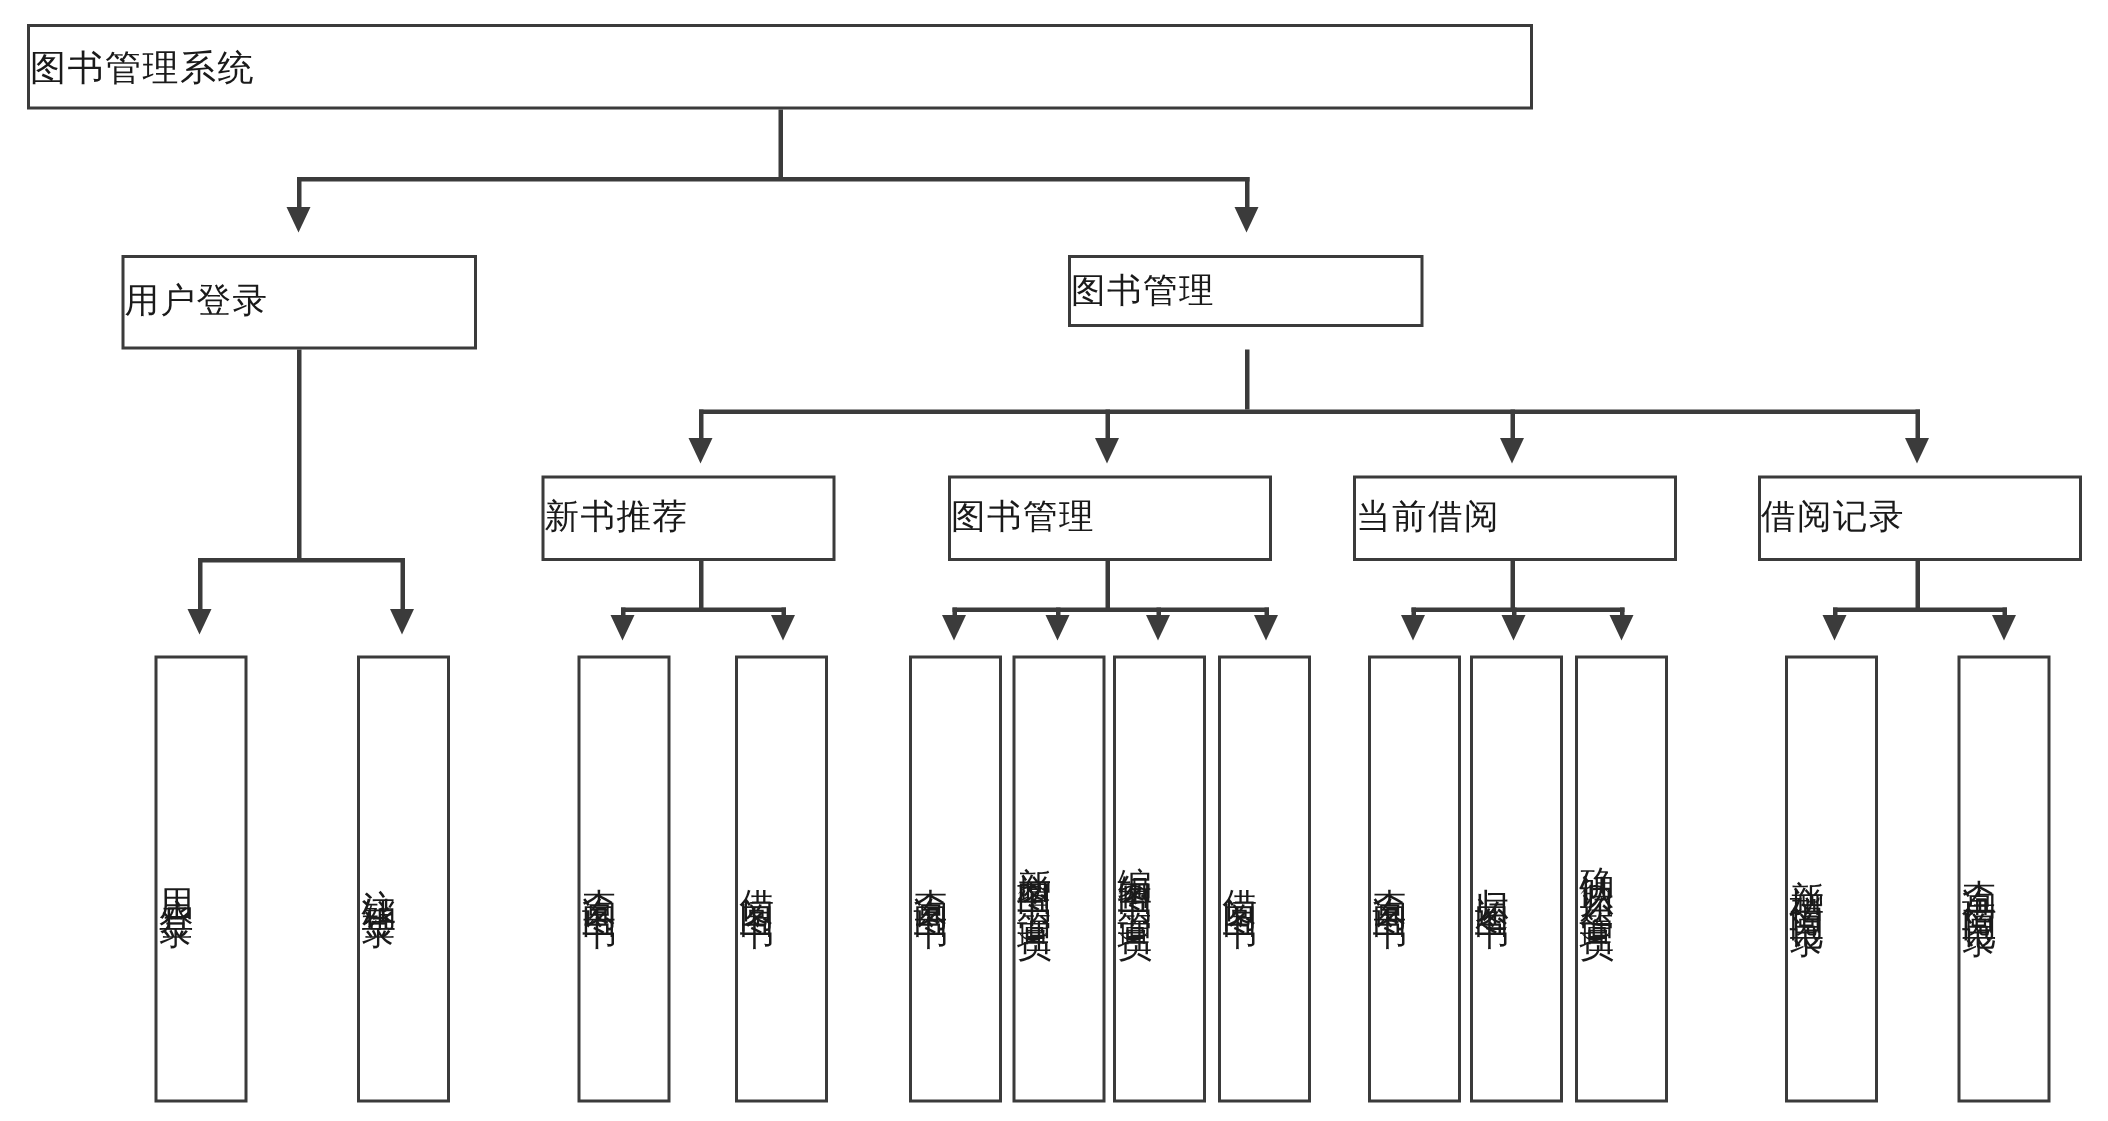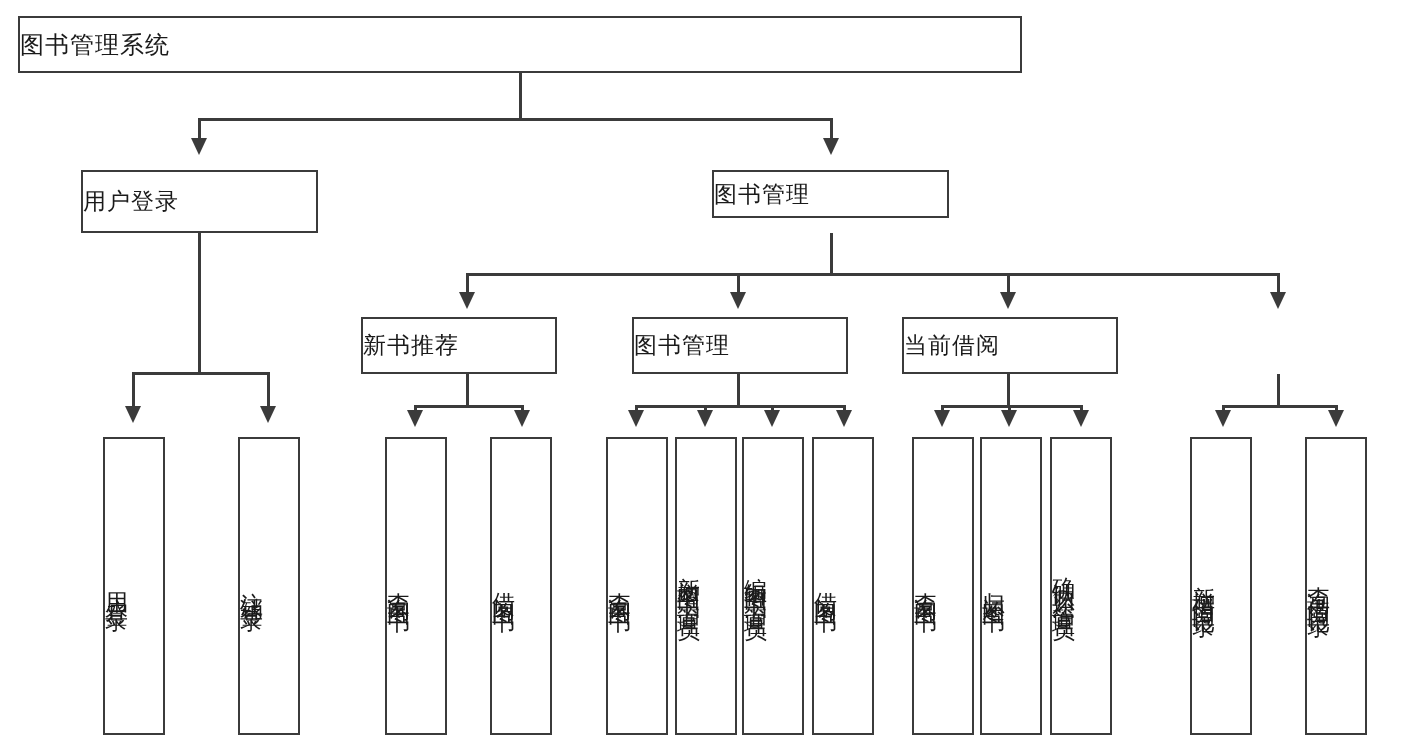--- a/index.html
+++ b/index.html
@@ -107,20 +107,23 @@
 
   <div class="node h" style="left:361px;top:317px;width:196px;height:57px;">
     <span>新书推荐</span>
   </div>
   <div class="node h" style="left:632px;top:317px;width:216px;height:57px;">
     <span>图书管理</span>
   </div>
   <div class="node h" style="left:902px;top:317px;width:216px;height:57px;">
     <span>当前借阅</span>
   </div>
+  <div class="node h" style="left:1172px;top:317px;width:216px;height:57px;">
+    <span>借阅记录</span>
+  </div>
 
   <div class="ln lnv" style="left:466px;top:374px;width:3px;height:33px;"></div>
   <div class="ln lnh" style="left:414px;top:405px;width:110px;height:3px;"></div>
   <div class="ln lnv" style="left:414px;top:405px;width:3px;height:8px;"></div>
   <div class="arrow" style="left:407px;top:410px;"></div>
   <div class="ln lnv" style="left:521px;top:405px;width:3px;height:8px;"></div>
   <div class="arrow" style="left:514px;top:410px;"></div>
 
   <div class="ln lnv" style="left:737px;top:374px;width:3px;height:33px;"></div>
   <div class="ln lnh" style="left:635px;top:405px;width:211px;height:3px;"></div>

